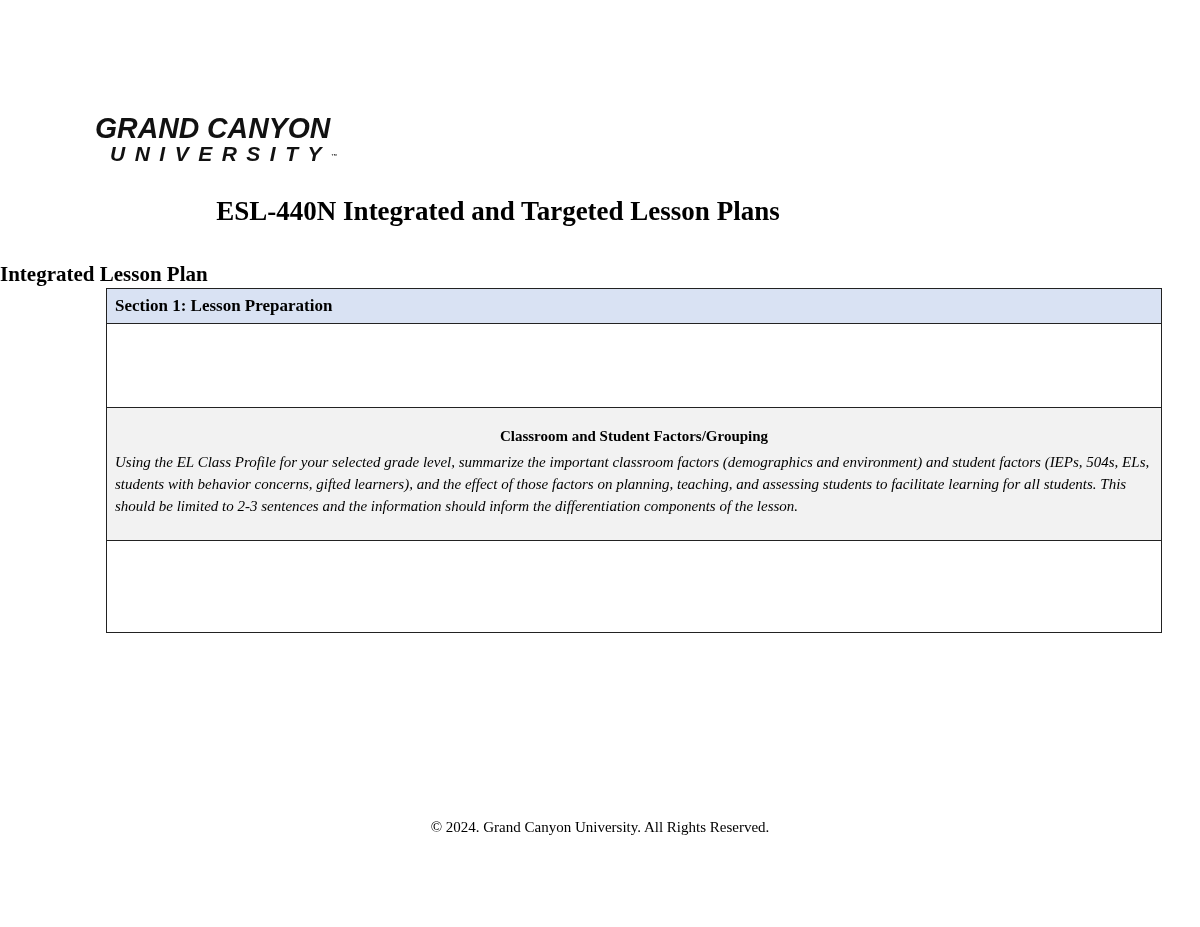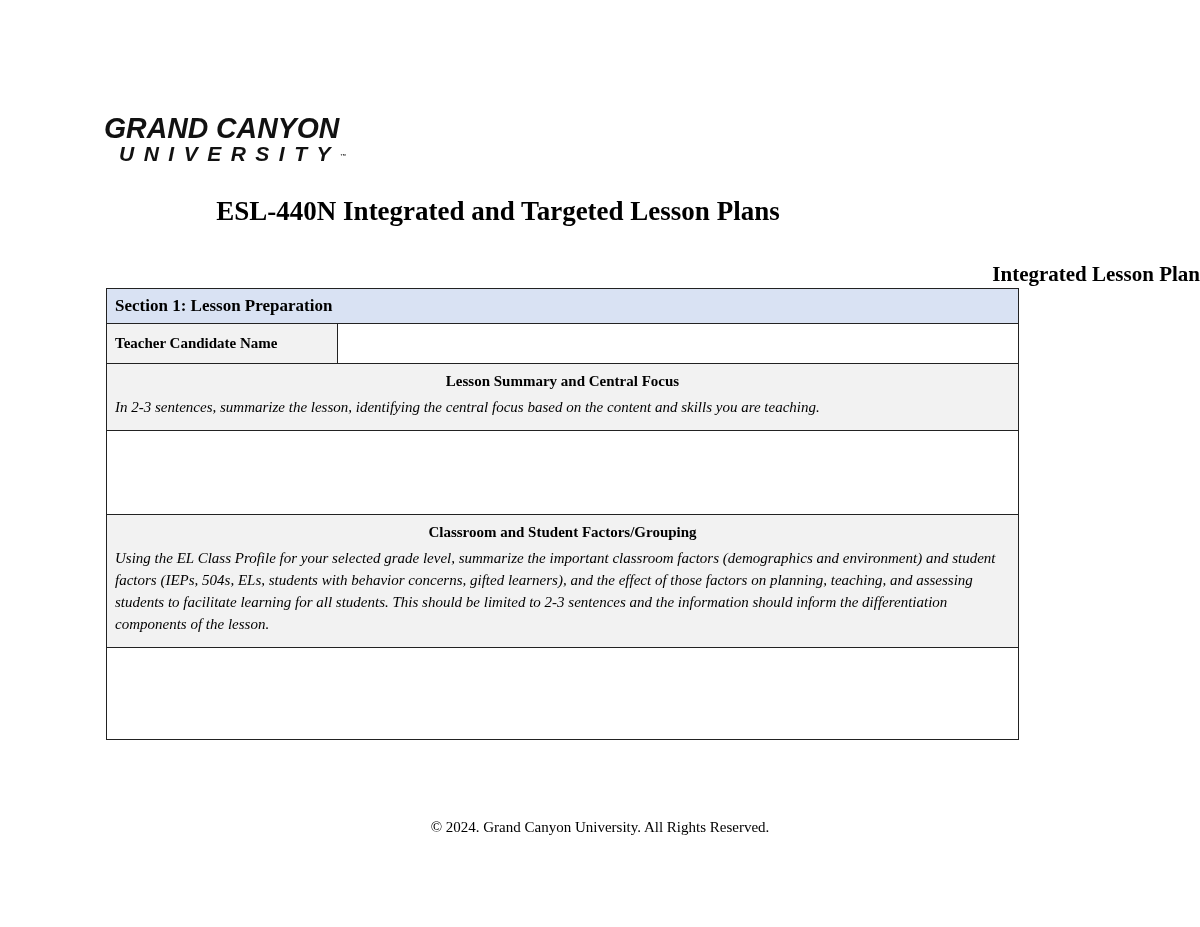--- a/index.html
+++ b/index.html
@@ -1,23 +1,23 @@
 <!DOCTYPE html>
 <html><head>
 <meta charset="utf-8">
 <style>
   html, body { margin: 0; padding: 0; background: #ffffff; }
   body { width: 1200px; height: 927px; position: relative; overflow: hidden; font-family: "Liberation Serif", serif; color: #000; }
-  .logo { position: absolute; left: 104px; top: 113px; width: 260px; }
+  .logo { position: absolute; left: 95px; top: 113px; width: 260px; }
   .logo-top { font-family: "Liberation Sans", sans-serif; font-weight: 900; font-style: italic; font-size: 29px; letter-spacing: 0px; line-height: 30px; transform: scaleX(0.98); transform-origin: left; color: #111; }
   .logo-bot { font-family: "Liberation Sans", sans-serif; font-weight: 700; font-style: italic; font-size: 21px; letter-spacing: 9.5px; line-height: 22px; margin-left: 15px; color: #111; }
   .logo-bot sup { font-size: 6px; letter-spacing: 0; vertical-align: top; position: relative; top: 2px; }
   .title { position: absolute; left: 0; width: 996px; top: 196px; text-align: center; font-weight: bold; font-size: 27px; }
-  .subtitle { position: absolute; left: 0; width: 1200px; top: 262px; text-align: right; font-weight: bold; font-size: 21px; }
-  table.plan { position: absolute; left: 106px; top: 288px; width: 913px; border-collapse: collapse; table-layout: fixed; padding-left: 11px; }
+  .subtitle { position: absolute; left: 0; width: 1200px; top: 262px; text-align: left; font-weight: bold; font-size: 21px; }
+  table.plan { position: absolute; left: 106px; top: 288px; width: 1056px; border-collapse: collapse; table-layout: fixed; padding-left: 11px; }
   table.plan td { border: 1px solid #222; padding: 0 8px; vertical-align: middle; }
   .sec-head { background: #d9e2f3; height: 34px; font-weight: bold; font-size: 17px; }
   .label { background: #f2f2f2; height: 39px; font-weight: bold; font-size: 15px; width: 215px; }
   .blank { background: #fff; }
   .info { background: #f2f2f2; }
   .info-title { text-align: center; font-weight: bold; font-size: 15px; margin-top: 4px; }
   .info-body { font-style: italic; font-size: 15px; line-height: 22px; margin-top: 6px; margin-bottom: 8px; }
   .footer { position: absolute; left: 0; width: 1200px; top: 819px; text-align: center; font-size: 15px; }
 </style>
 </head>
@@ -34,30 +34,20 @@
 <table class="plan">
   <colgroup>
       <col style="width:231px">
       <col>
     </colgroup>
   <tbody>
       <tr>
     <td colspan="2" class="sec-head">Section 1: Lesson Preparation</td>
   </tr>
   <tr>
-    <td class="label">Teacher Candidate Name</td>
-    <td class="blank"></td>
-  </tr>
-  <tr>
-    <td colspan="2" class="info" style="height:66px;">
-      <div class="info-title">Lesson Summary and Central Focus</div>
-      <div class="info-body">In 2-3 sentences, summarize the lesson, identifying the central focus based on the content and skills you are teaching.</div>
-    </td>
-  </tr>
-  <tr>
     <td colspan="2" class="blank" style="height:83px;"></td>
   </tr>
   <tr>
     <td colspan="2" class="info" style="height:132px;margin-top:12px;">
       <div class="info-title">Classroom and Student Factors/Grouping</div>
       <div class="info-body">Using the EL Class Profile for your selected grade level, summarize the important classroom factors (demographics and environment) and student factors (IEPs, 504s, ELs, students with behavior concerns, gifted learners), and the effect of those factors on planning, teaching, and assessing students to facilitate learning for all students. This should be limited to 2-3 sentences and the information should inform the differentiation components of the lesson.</div>
     </td>
   </tr>
   <tr>
     <td colspan="2" class="blank" style="height:91px;"></td>

